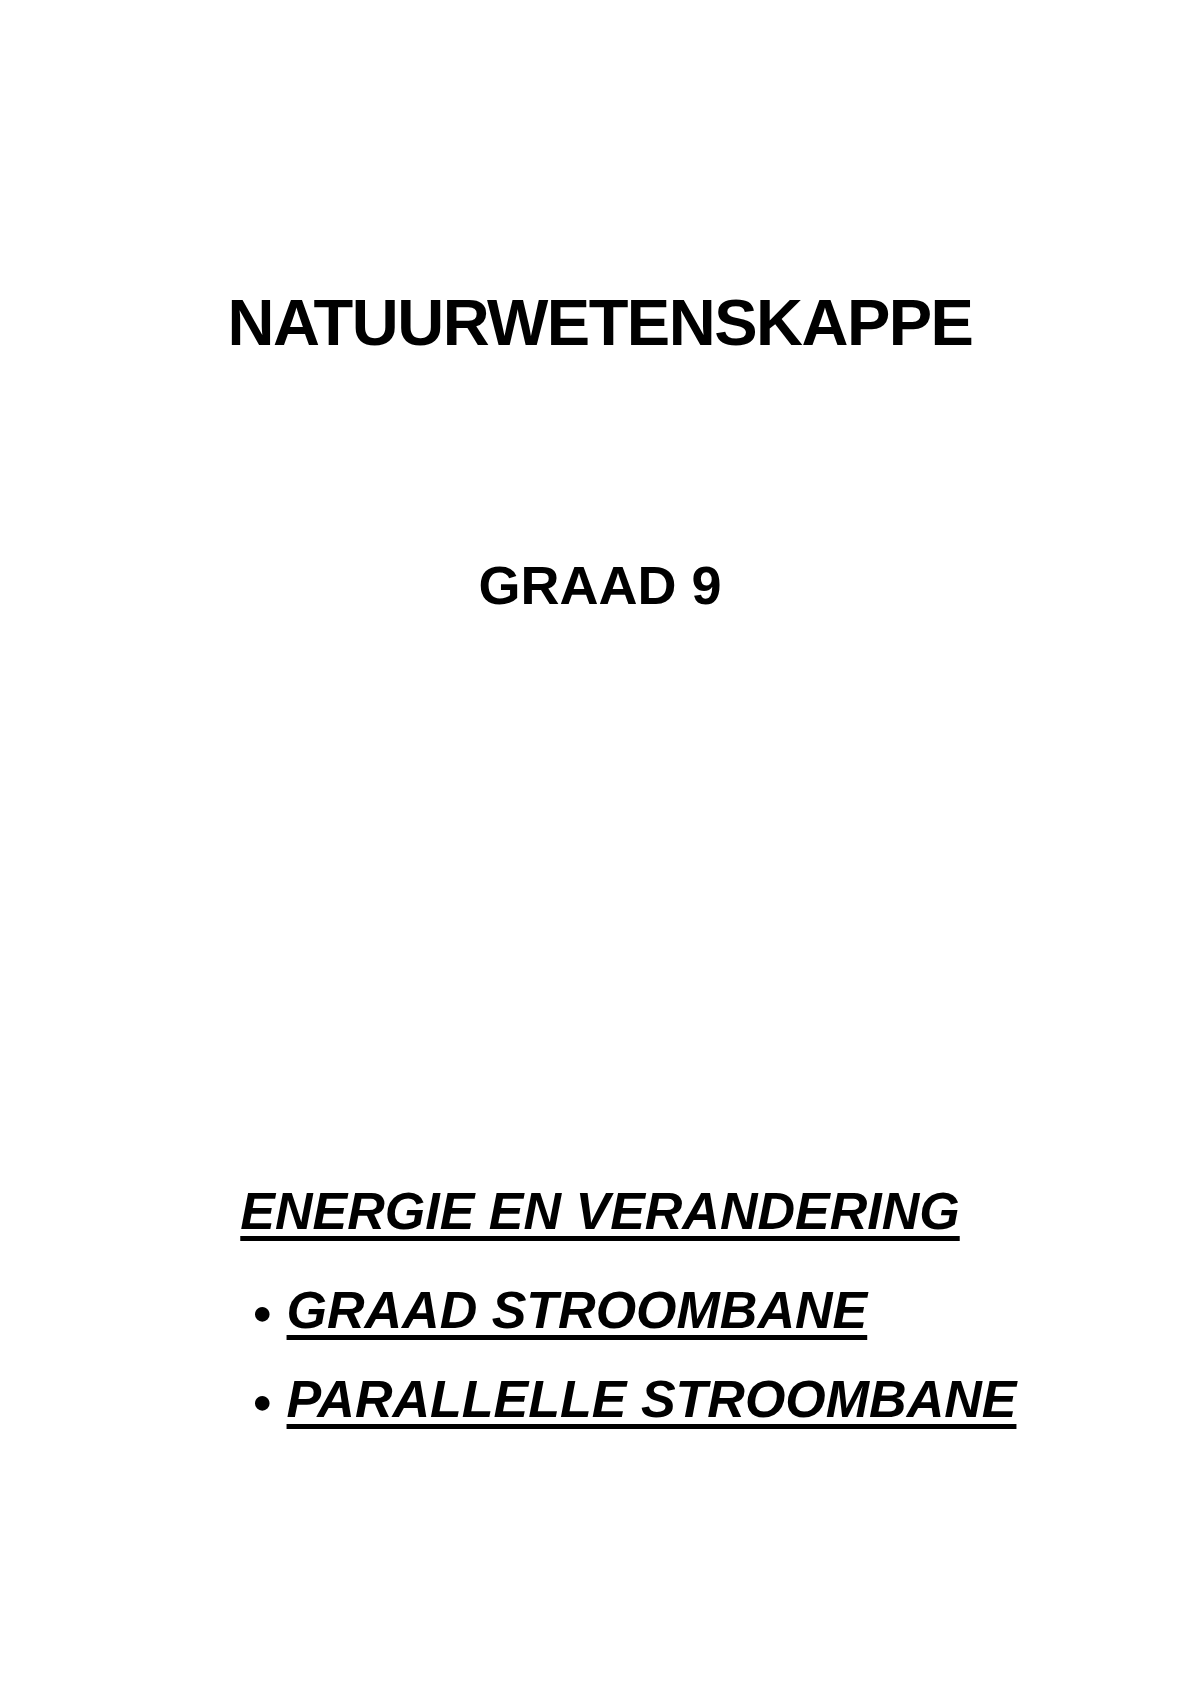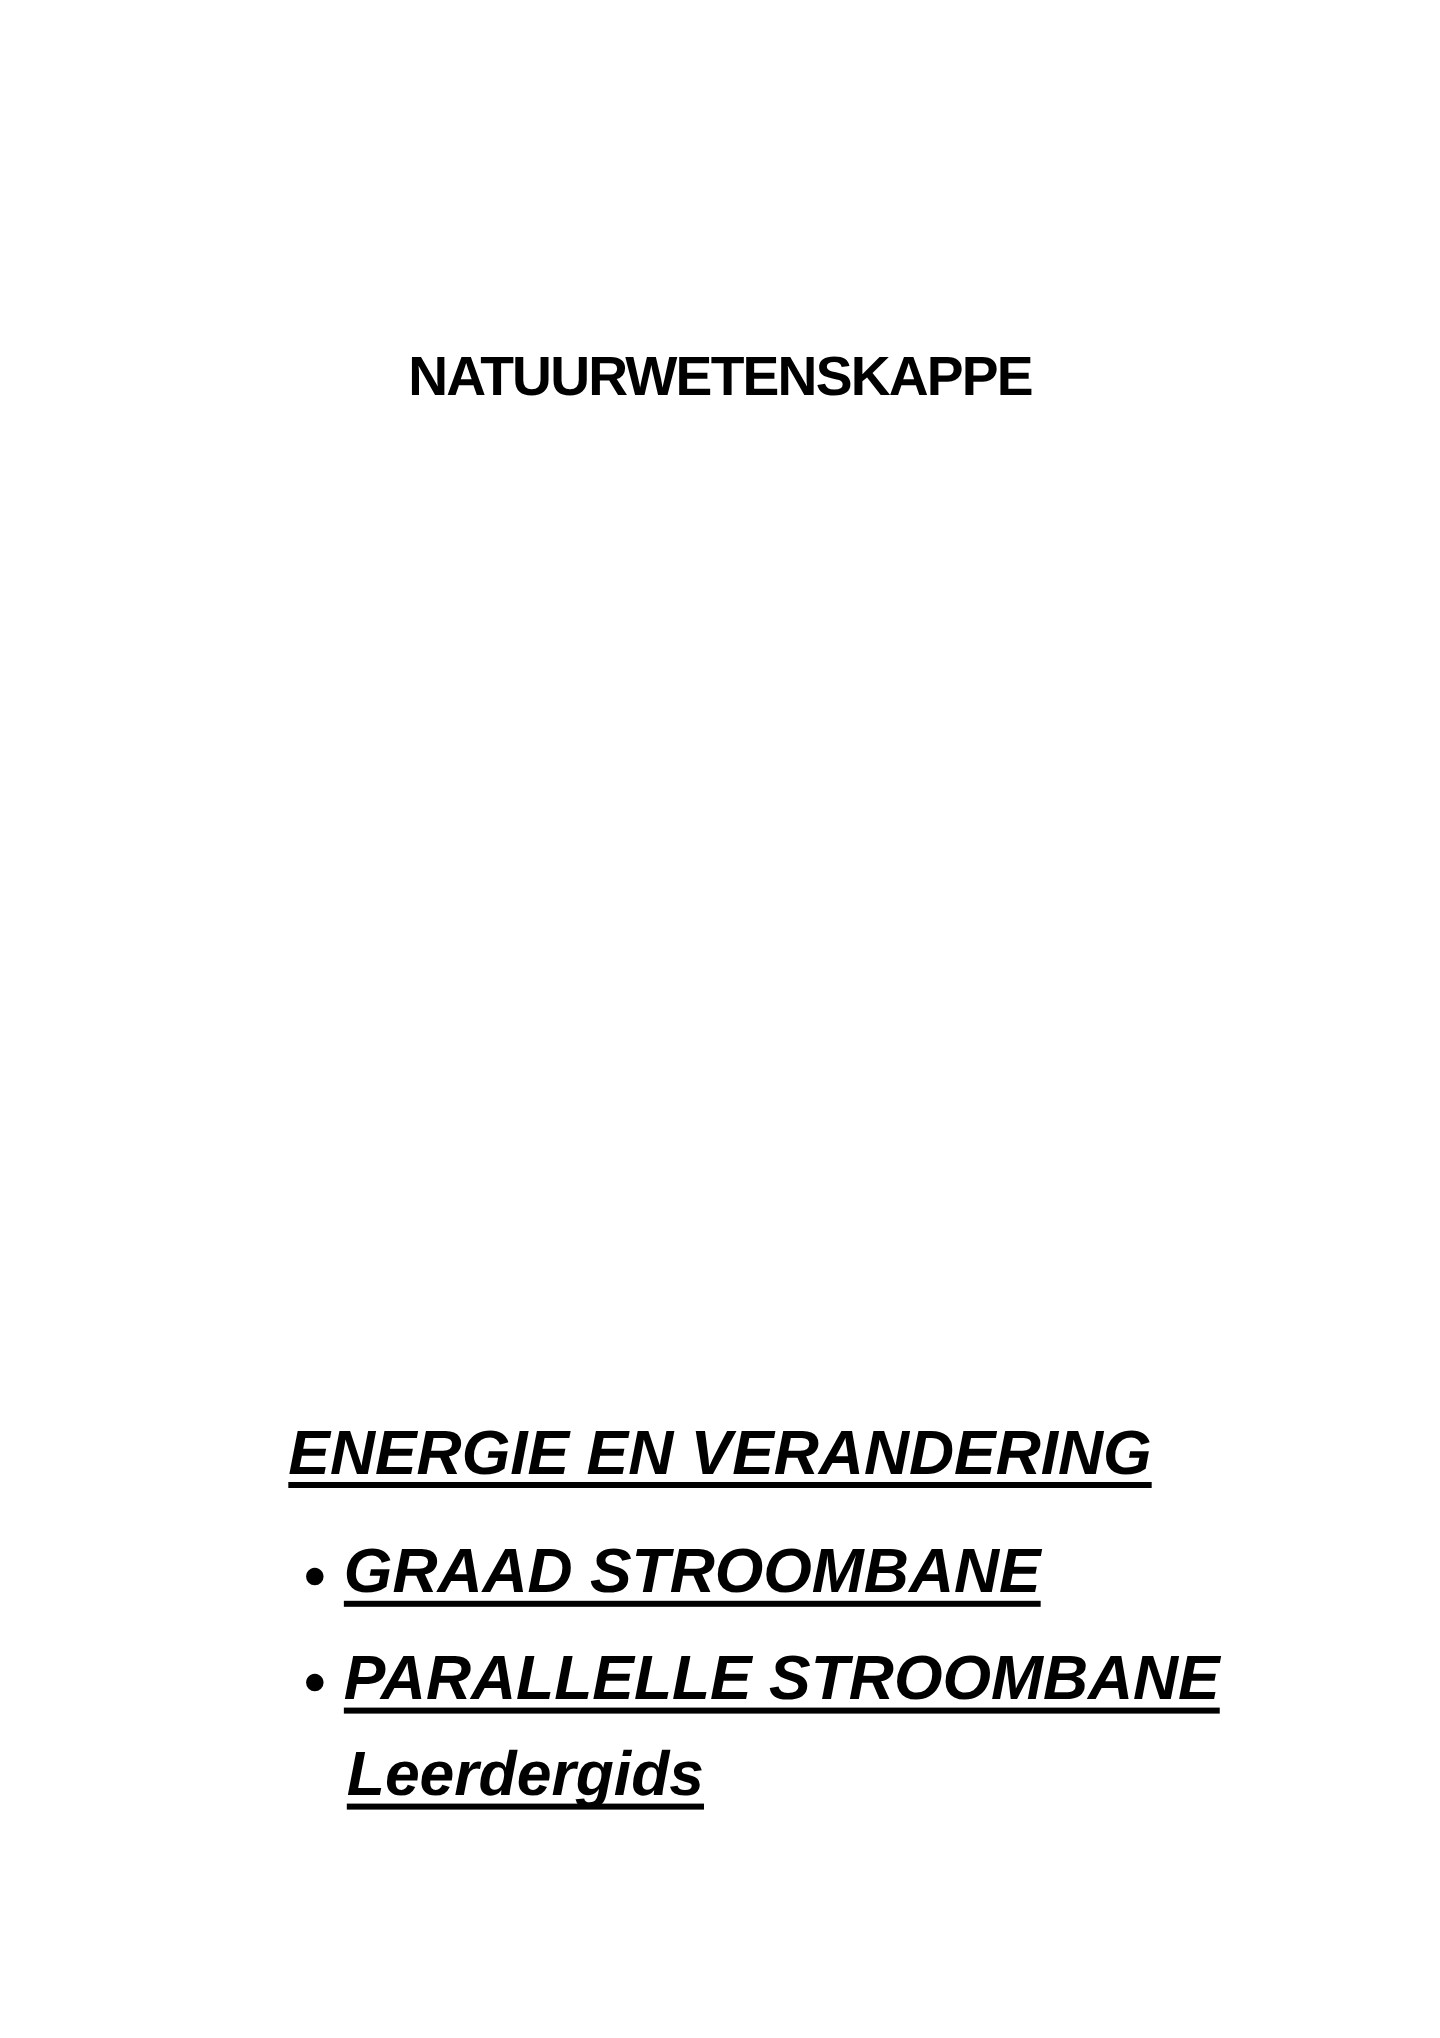--- a/index.html
+++ b/index.html
@@ -20,21 +20,21 @@
   .line {
     position: absolute;
     left: 0;
     width: 100%;
     text-align: center;
     line-height: 1;
     white-space: nowrap;
   }
   .doc-title {
     top: 290px;
-    font-size: 46px;
+    font-size: 65px;
     letter-spacing: -1.5px;
   }
   .grade-line {
     top: 558px;
     font-size: 54px;
   }
   .term-line {
     top: 828px;
     font-size: 54px;
   }
@@ -83,30 +83,30 @@
     white-space: nowrap;
   }
 </style>
 </head>
 <body>
 
 <div class="page">
 
   <div class="line doc-title">NATUURWETENSKAPPE</div>
 
+  <div class="line grade-line">GRAAD 9</div>
 
 
 
   <div class="line section-heading"><span class="u">ENERGIE EN VERANDERING</span></div>
 
   <div class="bullet-line first">
     <span class="bullet-dot">●</span>
     <span class="u">GRAAD STROOMBANE</span>
   </div>
 
   <div class="bullet-line second">
     <span class="bullet-dot">●</span>
     <span class="u">PARALLELLE STROOMBANE</span>
   </div>
 
-  <div class="subtitle-line"><span class="u">Leerdergids</span></div>
 
 </div>
 
 </body></html>

